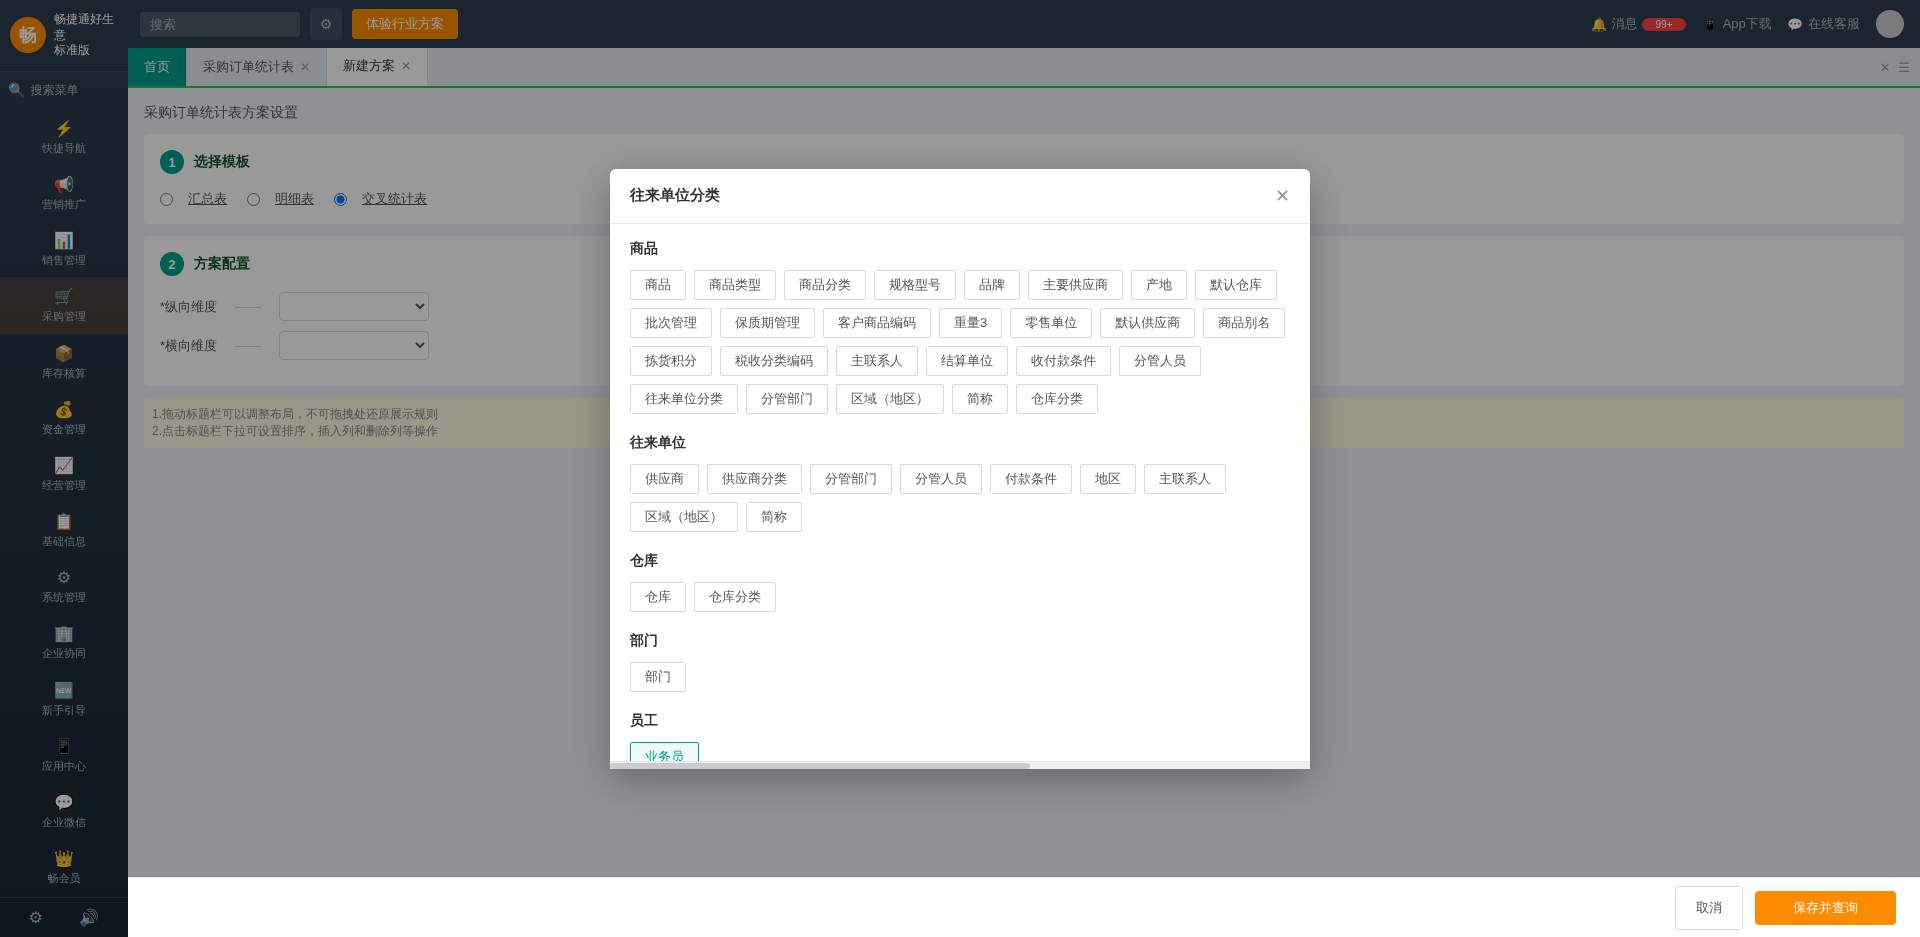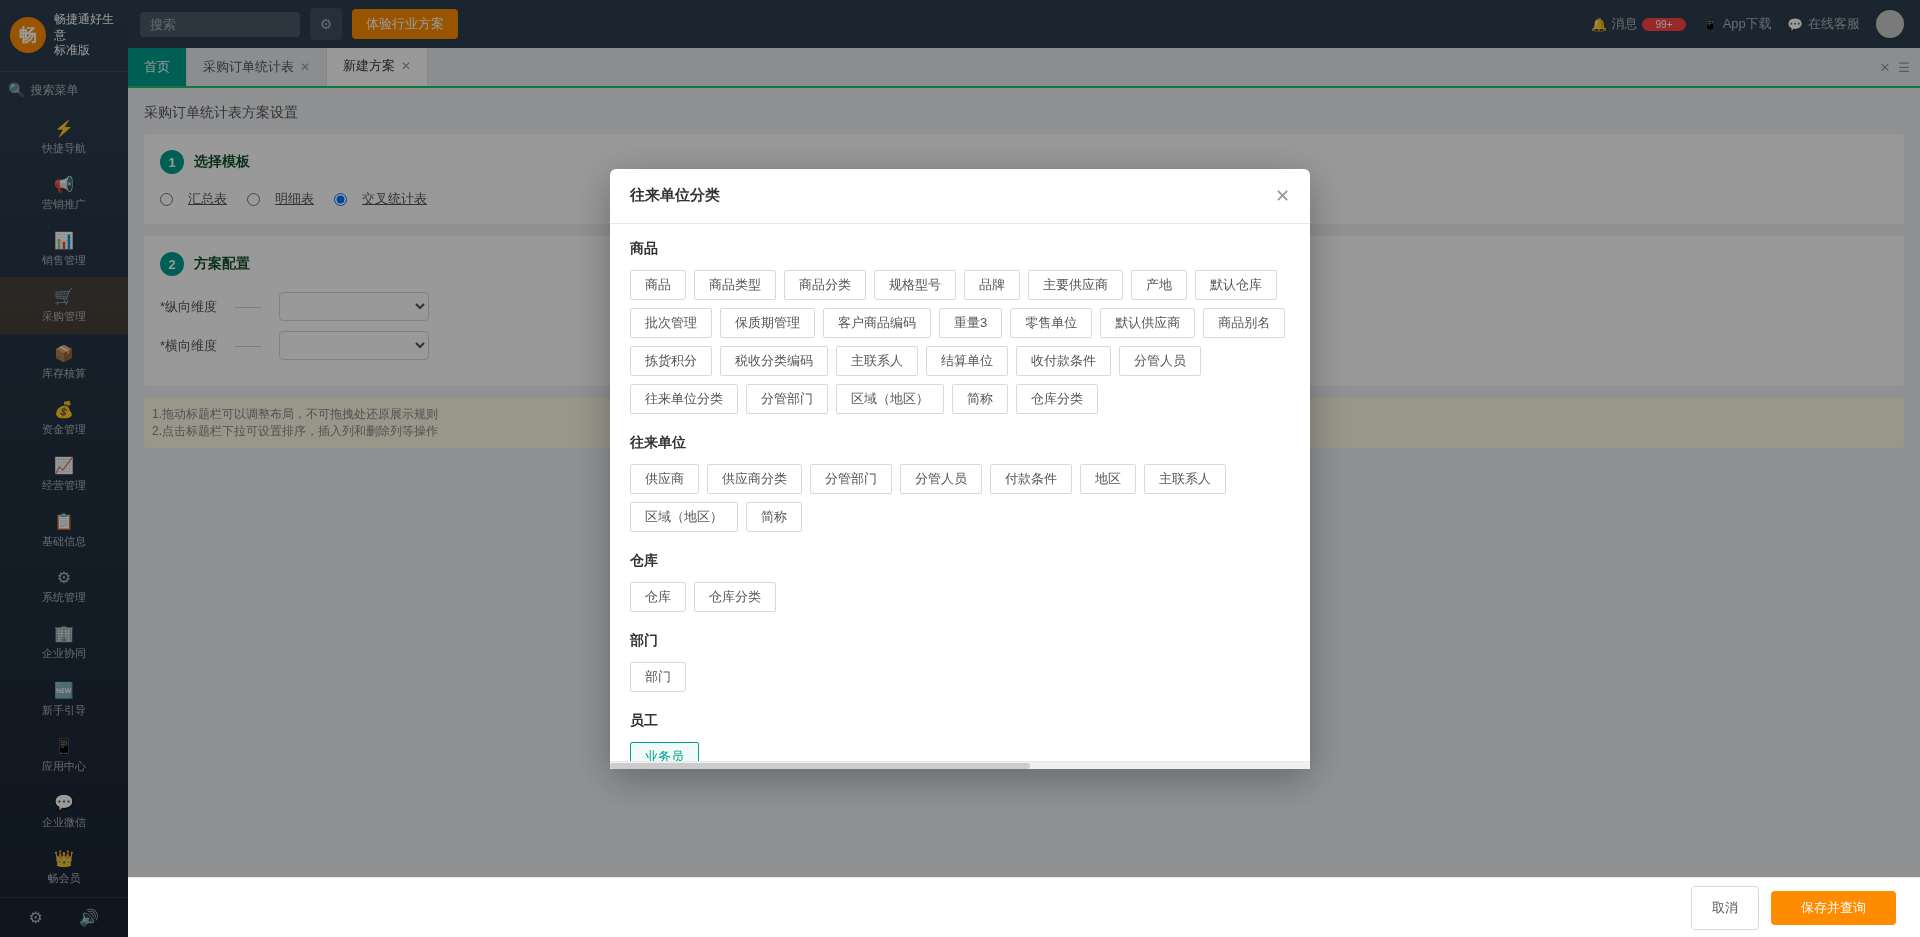--- a/index.html
+++ b/index.html
@@ -155,21 +155,21 @@
       position: fixed; bottom: 0; left: 128px; right: 0; height: 60px;
       background: white; border-top: 1px solid #e8e8e8;
       display: flex; align-items: center; justify-content: flex-end; padding: 0 24px; gap: 12px;
       z-index: 300;
     }
     .btn-cancel {
       padding: 12px 20px; border: 1px solid #d9d9d9; border-radius: 4px;
       background: white; color: #555; cursor: pointer; font-size: 13px;
     }
     .btn-save {
-      padding: 8px 30px; border: none; border-radius: 4px;
+      padding: 8px 38px; border: none; border-radius: 4px;
       background: #ff8c00; color: white; cursor: pointer; font-size: 13px;
     }
   </style>
 </head>
 <body>
 
 <div class="sidebar">
   <div class="sidebar-logo">
     <div class="logo-icon">
       <span>畅</span>

